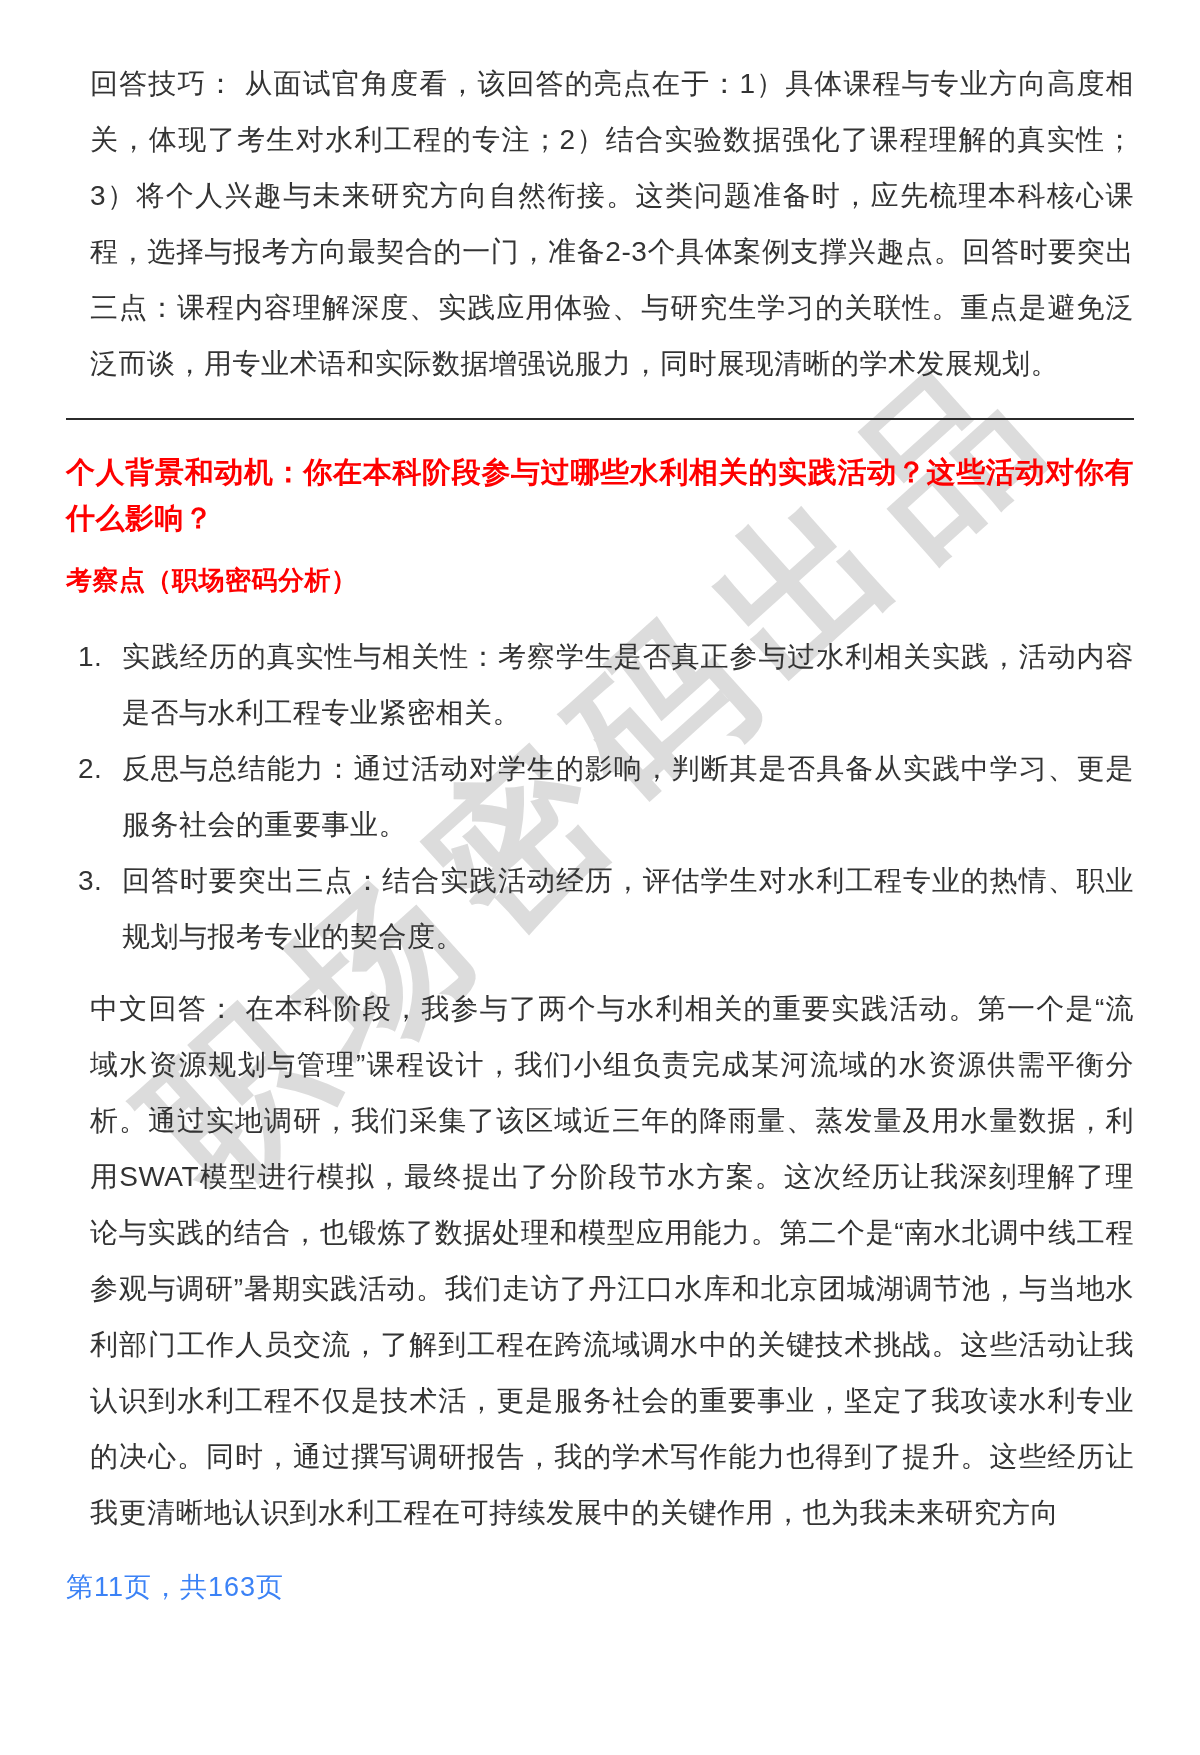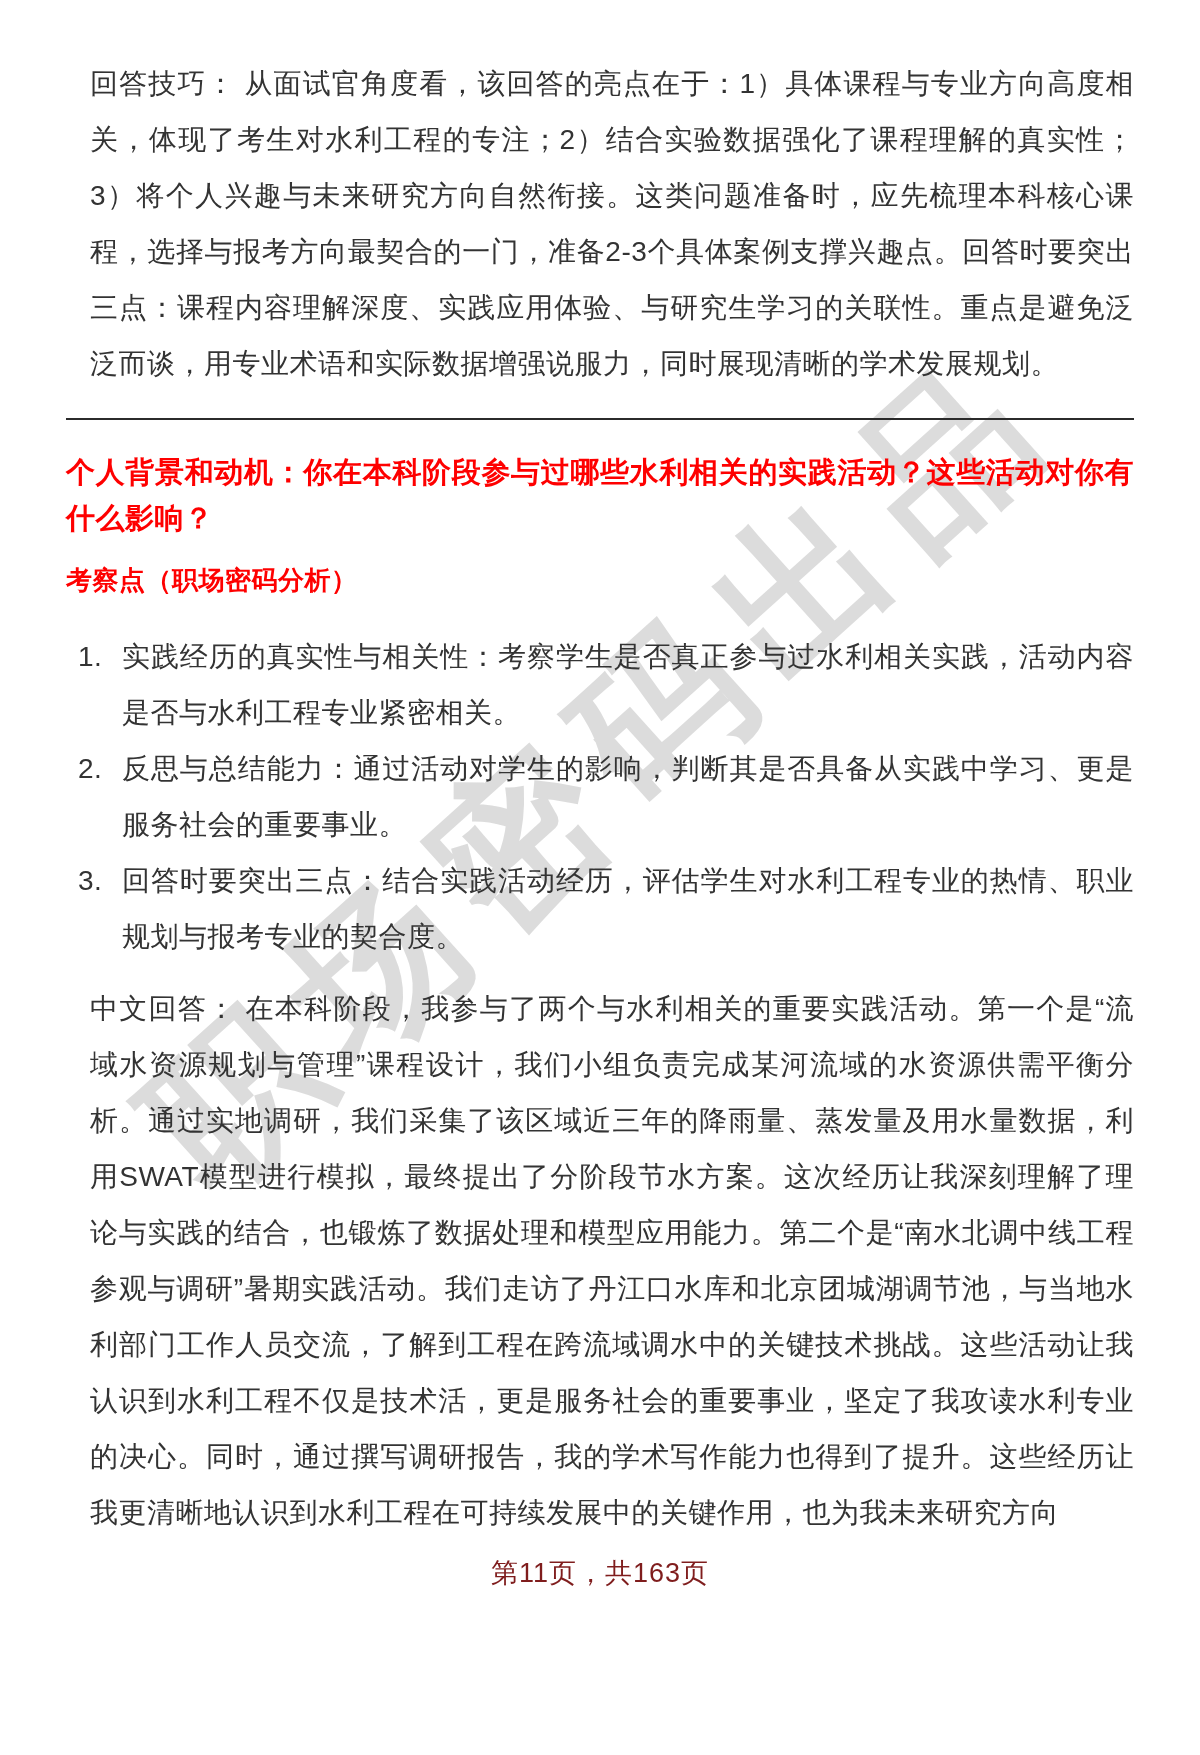--- a/index.html
+++ b/index.html
@@ -82,25 +82,25 @@
   .li-text {
     flex: 1;
     text-align: justify;
   }
   .answer {
     margin-top: 16px;
   }
   .footer {
     position: relative;
     z-index: 1;
-    margin-top: 14px;
+    margin-top: 28px;
     width: 100%;
-    text-align: center;
+    text-align: left;
     font-size: 27px;
-    color: #7f1d1d;
+    color: #3b82f6;
     letter-spacing: 1px;
   }
 </style>
 </head>
 <body>
 
 <div class="page">
 
   <div class="watermark">职场密码出品</div>
 

